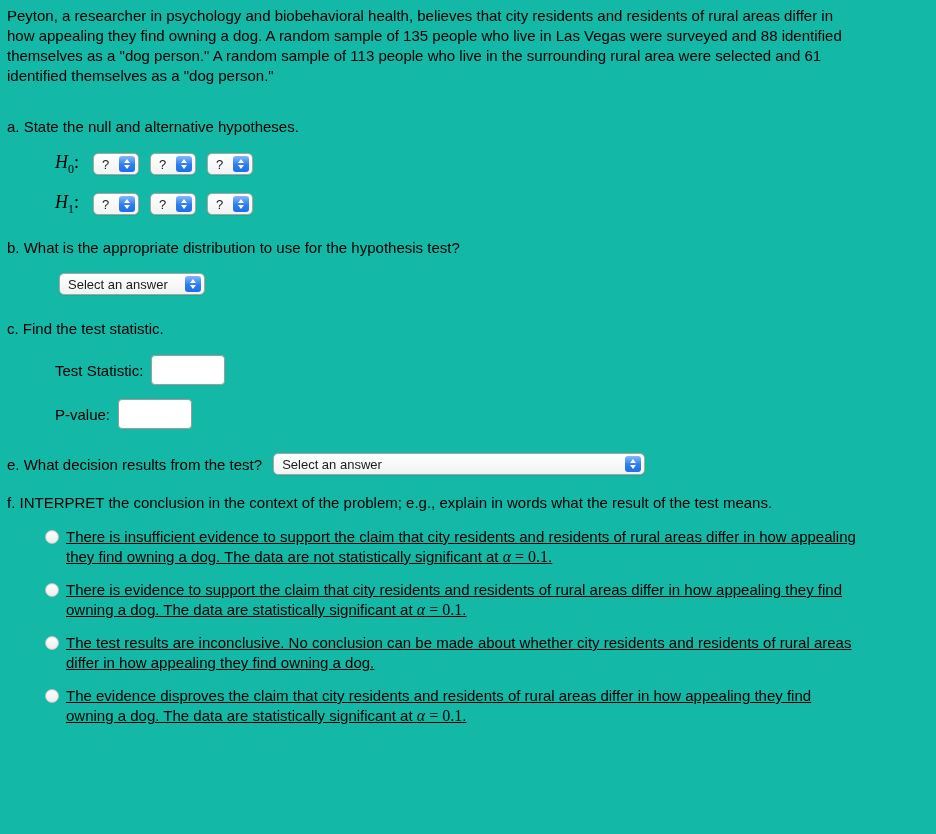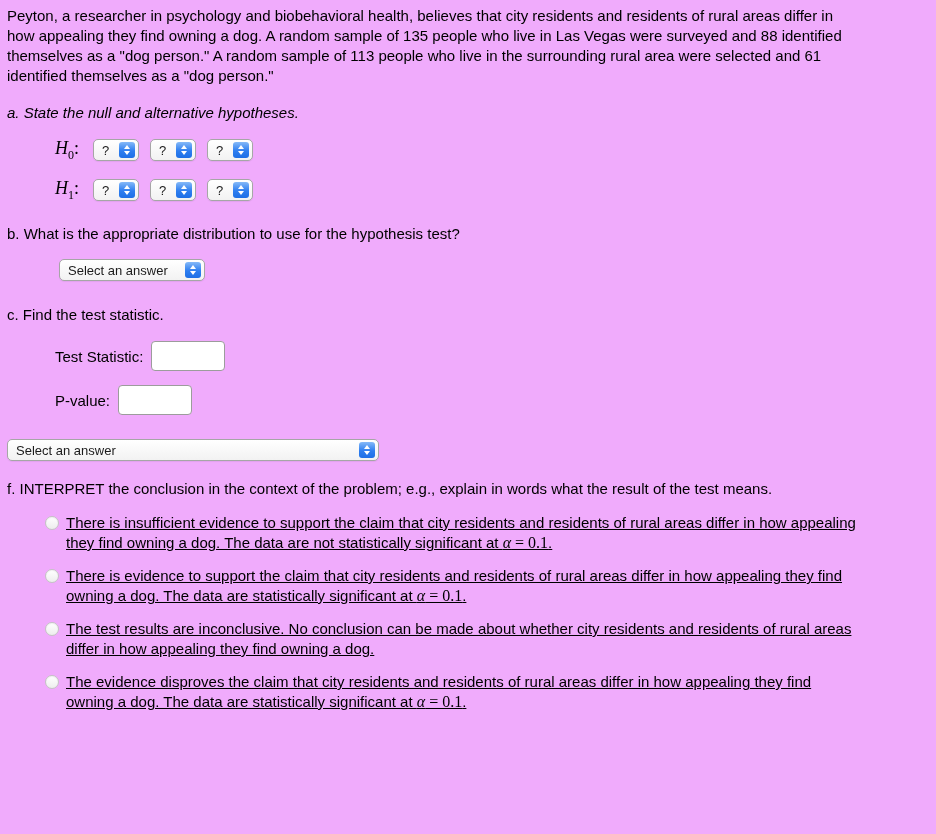--- a/index.html
+++ b/index.html
@@ -9,21 +9,21 @@
     font-size: 15px;
     color: #000000;
     -webkit-font-smoothing: antialiased;
   }
   .page {
     width: 936px;
     height: 834px;
     padding: 6px 0 0 7px;
     overflow: hidden;
     position: relative;
-    background: #f0abfc;
+    background: #14b8a6;
   }
   .block {
     width: 848px;
     line-height: 20px;
     margin: 0;
   }
   .math {
     font-family: "Liberation Serif", "DejaVu Serif", serif;
     font-size: 16px;
   }
@@ -136,21 +136,21 @@
   .mt-intro { margin-top: 0; }
 </style>
 </head>
 <body>
 
 <div class="page">
 
   <p class="block mt-intro">Peyton, a researcher in psychology and biobehavioral health, believes that city residents and residents of rural areas differ in how appealing they find owning a dog. A random sample of 135 people who live in Las Vegas were surveyed and 88 identified themselves as a "dog person." A random sample of 113 people who live in the surrounding rural area were selected and 61 identified themselves as a "dog person."</p>
 
 
-  <p class="block section-title" style="margin-top:17px;font-style:italic;">a. State the null and alternative hypotheses.</p>
+  <p class="block section-title" style="margin-top:31px;">a. State the null and alternative hypotheses.</p>
 
   <div class="hyp-row">
     <span class="hlabel"><span class="hbase">H</span><sub>0</sub><span>:</span></span>
     <span class="sel sel-small">
         <span class="sel-text">?</span>
         <span class="stepper">
           <span class="tri-up"></span>
           <span class="tri-down"></span>
         </span>
       </span>
@@ -214,20 +214,21 @@
     <input type="text" class="field-input" value="" style="">
   </div>
 
 
   <div class="field-row" style="margin-top:14px;">
     <span>P-value:</span>
     <input type="text" class="field-input" value="" style="">
   </div>
 
   <div class="e-row">
+    <span>e. What decision results from the test?</span>
     <span class="sel sel-wide">
         <span class="sel-text">Select an answer</span>
         <span class="stepper">
           <span class="tri-up"></span>
           <span class="tri-down"></span>
         </span>
       </span>
   </div>
 
   <p class="block section-title" style="margin-top:18px;">f. INTERPRET the conclusion in the context of the problem; e.g., explain in words what the result of the test means.</p>

